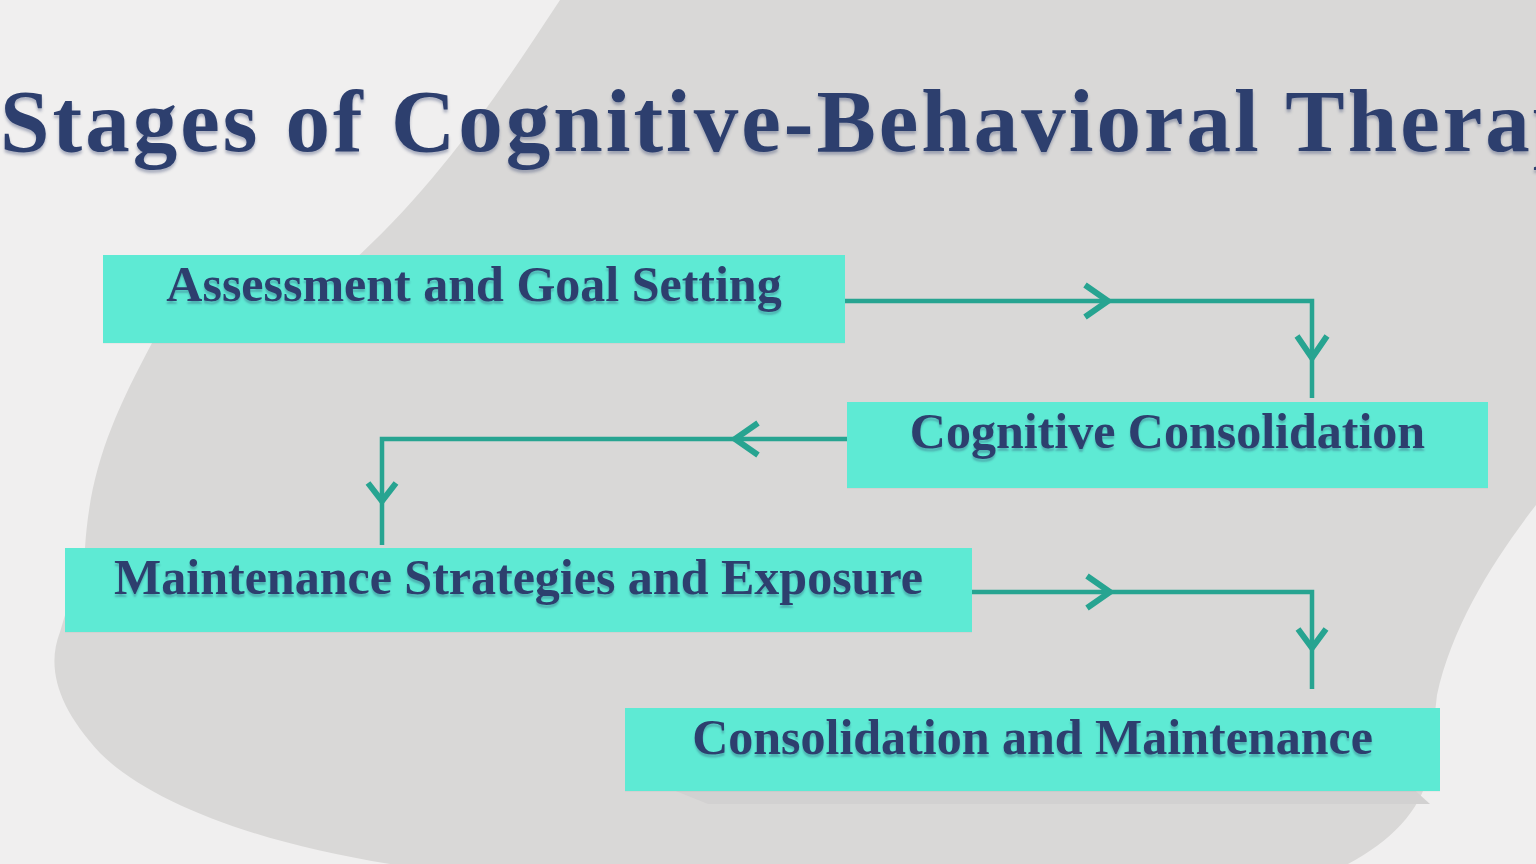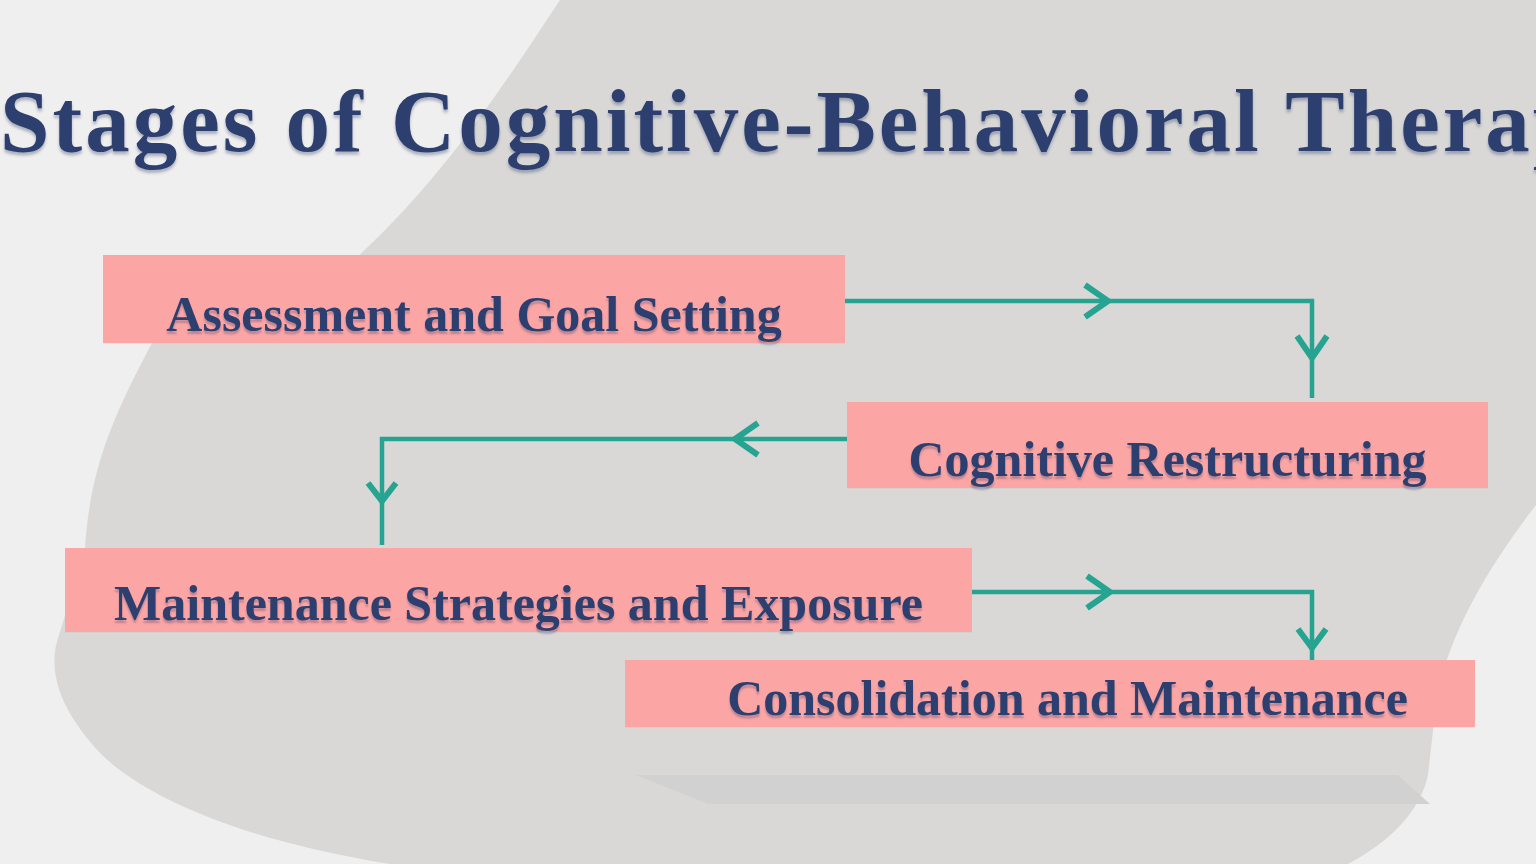--- a/index.html
+++ b/index.html
@@ -15,33 +15,33 @@
   .title{
     position:absolute;left:0;top:70px;width:100%;
     margin:0;text-align:center;
     font-size:89px;font-weight:bold;letter-spacing:3px;
     color:#2d3f6e;
     text-shadow:0 3px 3px rgba(43,56,104,0.35);
     white-space:nowrap;
   }
   .stage{
     position:absolute;
-    background:#fca5a5;
-    display:flex;align-items:flex-end;justify-content:center;
+    background:#5eead4;
+    display:flex;align-items:flex-start;justify-content:center;
     box-shadow:0 1px 0 rgba(0,0,0,0.03);
   }
   .stage span{
     font-size:50px;font-weight:bold;color:#2d3f6e;
     text-shadow:0 3px 2px rgba(43,56,104,0.30);
     white-space:nowrap;
   }
   .stage-1{left:103px;top:255px;width:742px;height:88px;}
   .stage-2{left:847px;top:402px;width:641px;height:86px;}
   .stage-3{left:65px;top:548px;width:907px;height:84px;}
-  .stage-4{left:625px;top:660px;width:815px;height:67px;padding-left:35px;}
+  .stage-4{left:625px;top:708px;width:815px;height:83px;}
 </style>
 </head>
 <body>
 
 <div class="canvas">
 
   <svg class="bg" viewBox="0 0 1536 864" aria-hidden="true">
     <path d="M560,0 H1536 V505
          C1495,558 1452,625 1437,695
          L1428,775
@@ -73,21 +73,21 @@
       <path d="M972,592 H1312 V689"></path>
       <polyline stroke-width="6" points="1087,576 1110,592 1087,608"></polyline>
       <polyline stroke-width="6" points="1298,629 1312,648 1326,629"></polyline>
     </g>
   </svg>
 
   <div class="stage stage-1">
     <span>Assessment and Goal Setting</span>
   </div>
   <div class="stage stage-2">
-    <span>Cognitive Restructuring</span>
+    <span>Cognitive Consolidation</span>
   </div>
   <div class="stage stage-3">
     <span>Maintenance Strategies and Exposure</span>
   </div>
   <div class="stage stage-4">
     <span>Consolidation and Maintenance</span>
   </div>
 
 </div>
 

